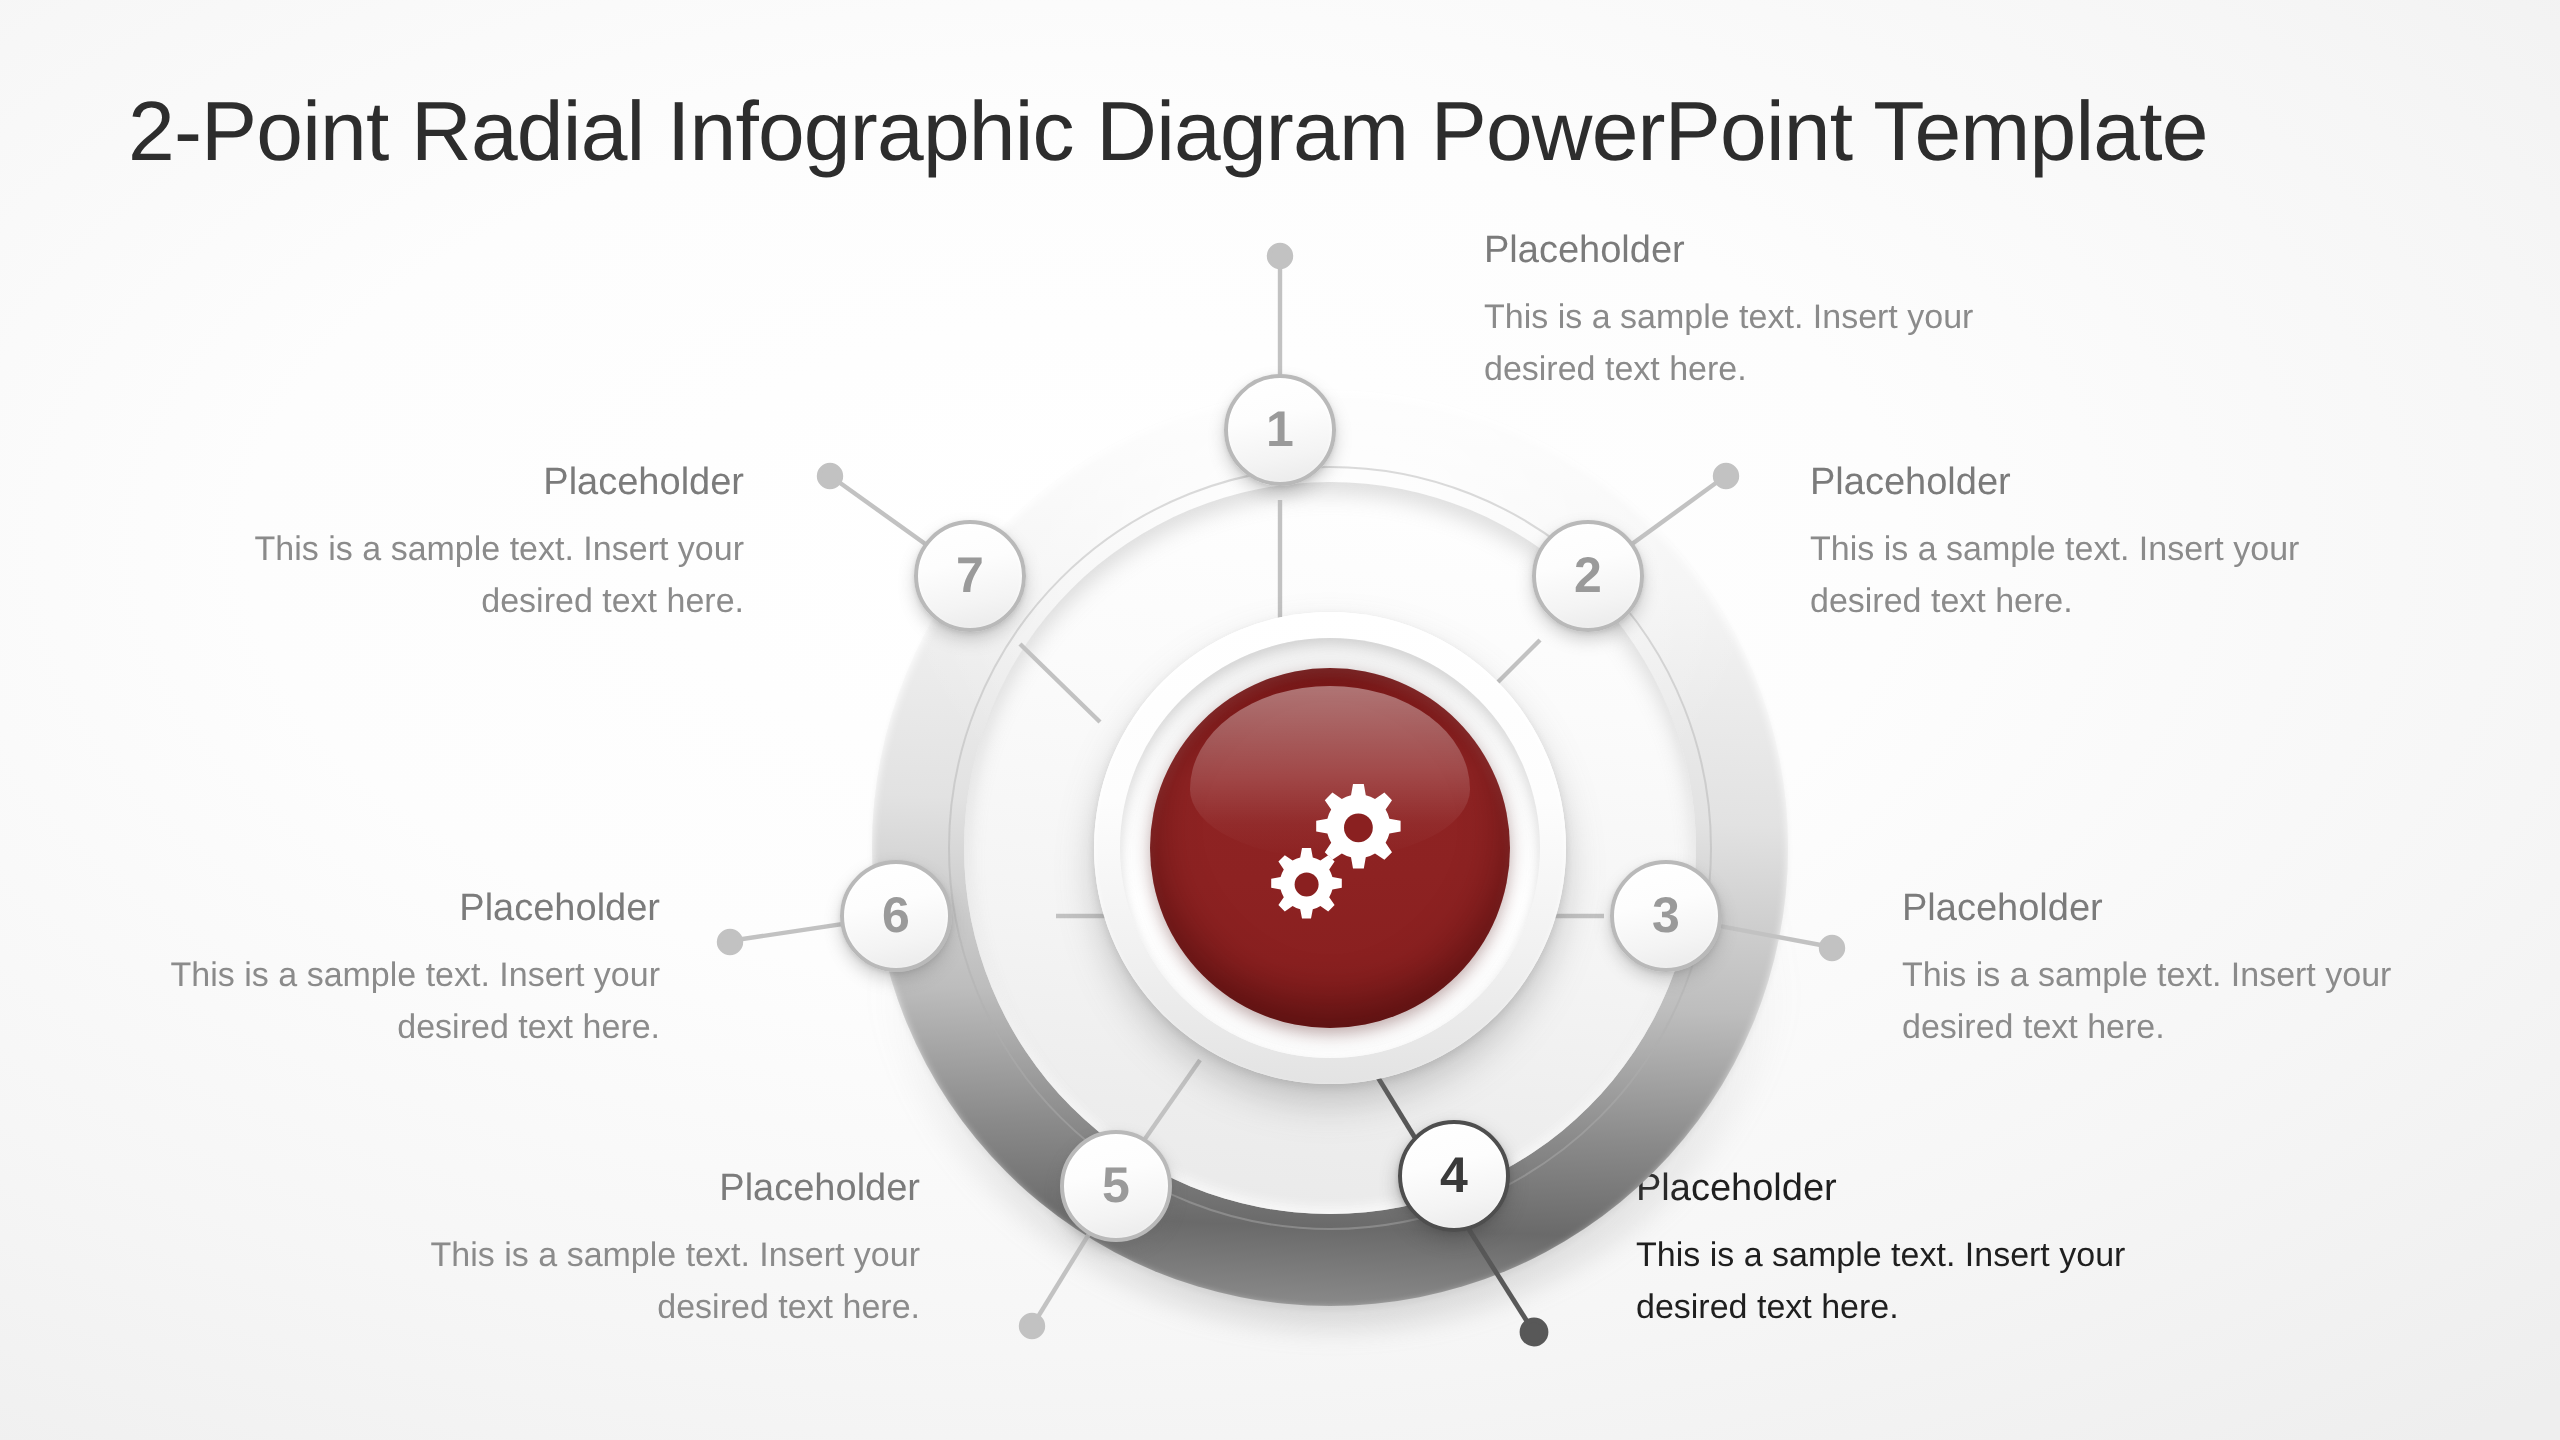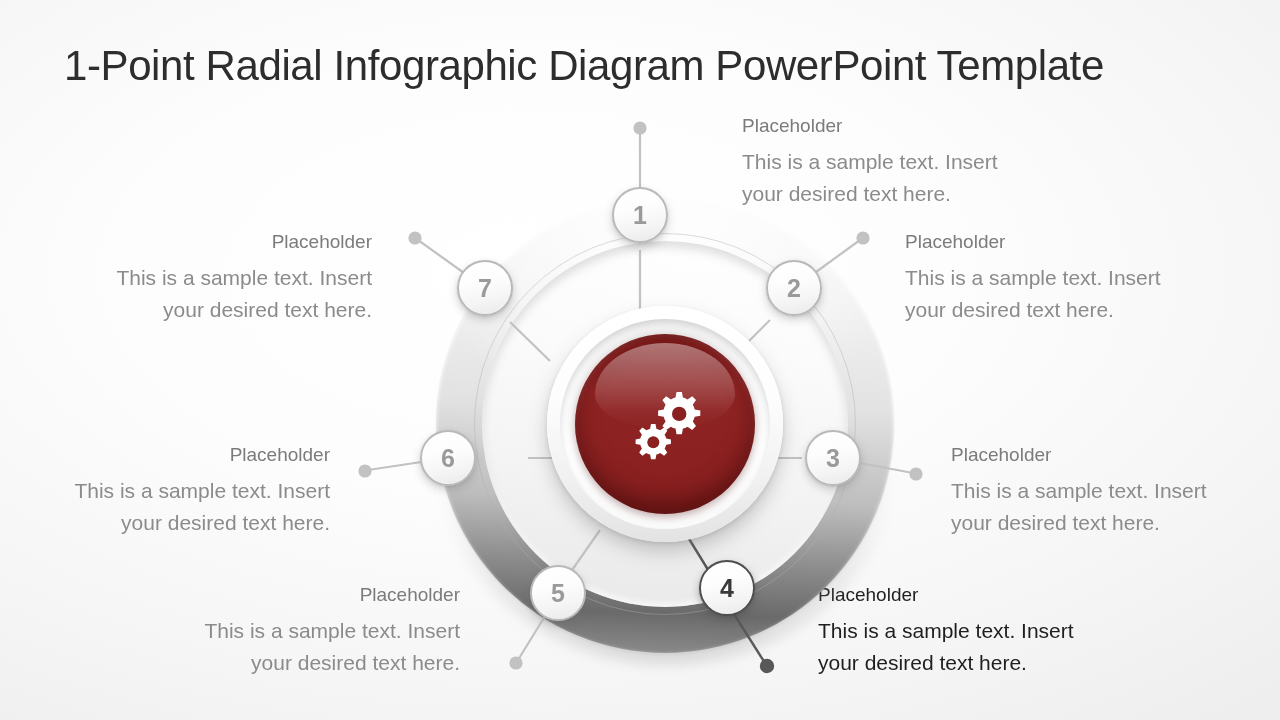--- a/index.html
+++ b/index.html
@@ -230,32 +230,32 @@
   
   .tblock { position: absolute; width: 260px; }
   .tblock .ttl {
     font-size: 19px;
     font-weight: normal;
     color: #7b7b7b;
     margin-bottom: 9px;
     line-height: 1.1;
   }
   .tblock .bdy {
-    font-size: 21px;
+    font-size: 17px;
     color: #8b8b8b;
     line-height: 1.52;
   }
   .tblock.right-al { text-align: right; }
   .tblock.active .ttl { color: #1f1f1f; }
   .tblock.active .bdy { color: #1f1f1f; }
 </style>
 </head>
 <body>
 
-<div class="slide-title">1-Point Radial Infographic Diagram PowerPoint Template</div>
+<div class="slide-title">2-Point Radial Infographic Diagram PowerPoint Template</div>
 
 <div class="diagram">
 
   <div class="ring-shadow"></div>
 
   <div class="ring-outer">
     <div class="ring-outer-hl"></div>
   </div>
 
   <div class="ring-inner"></div>

